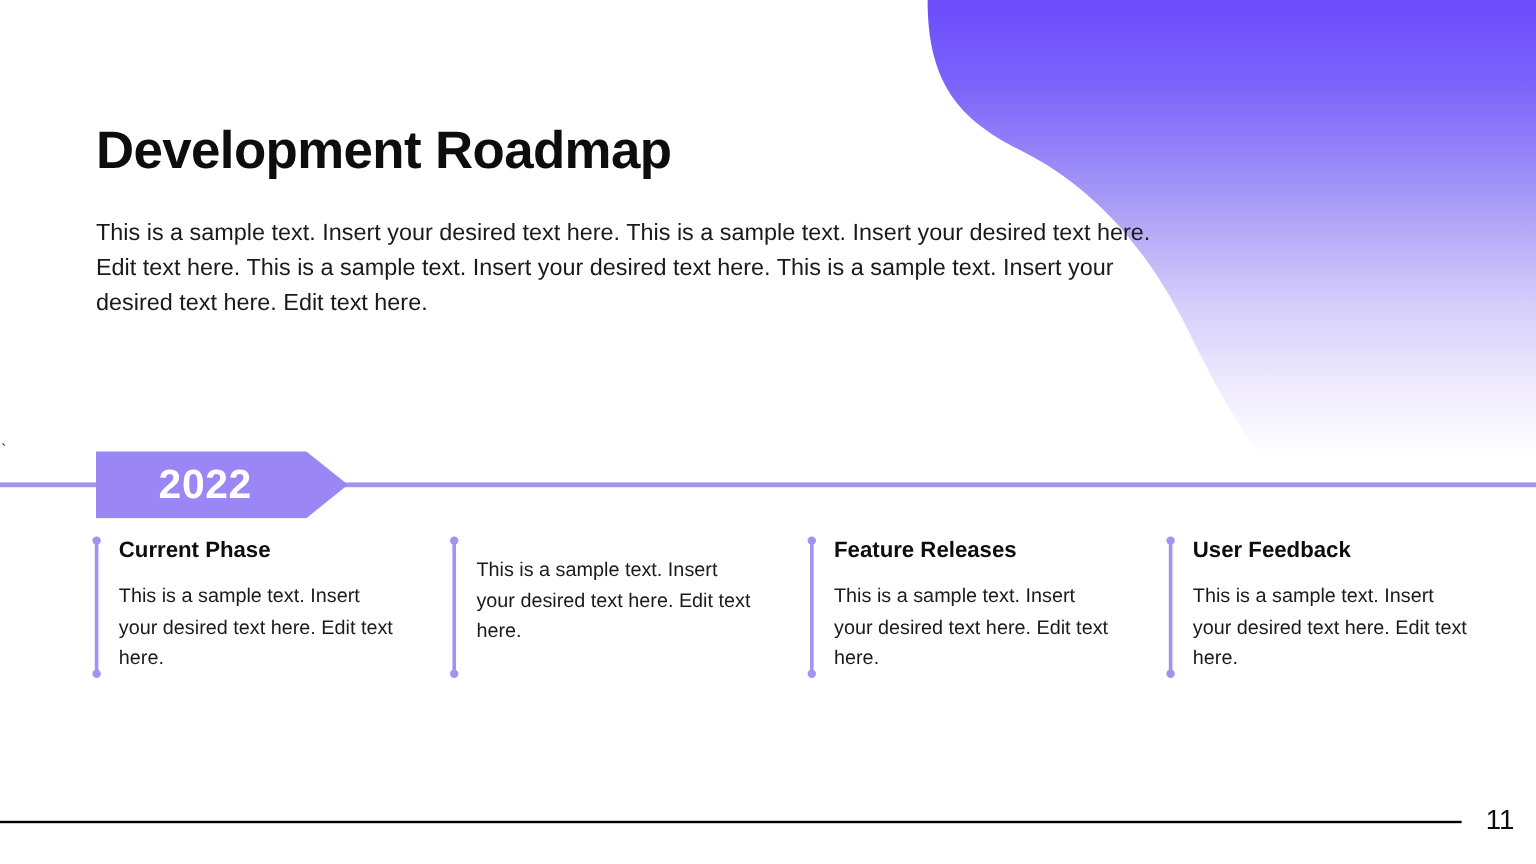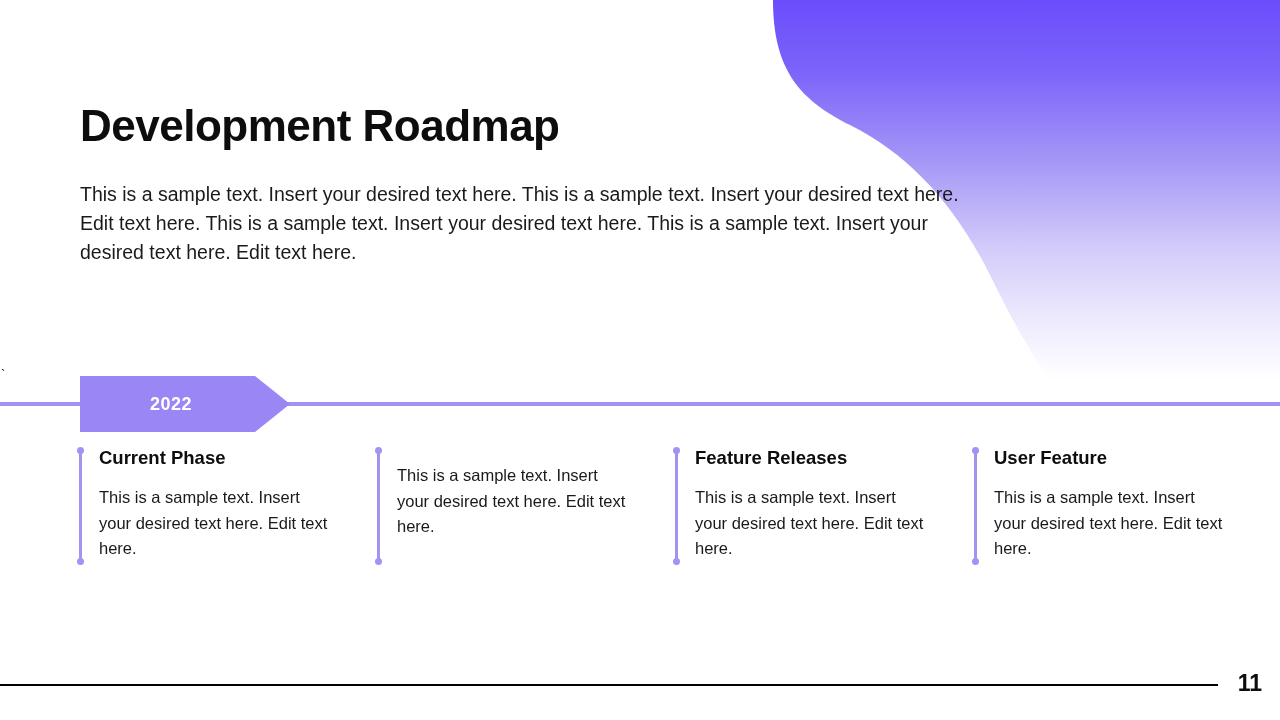--- a/index.html
+++ b/index.html
@@ -80,21 +80,21 @@
   .tl-arrow {
     position: absolute;
     top: 0;
     height: 56px;
     background: #9b86f5;
     display: flex;
     align-items: center;
     justify-content: center;
   }
   .tl-arrow-label {
-    font-size: 18px;
+    font-size: 34px;
     font-weight: bold;
     color: #ffffff;
     margin-right: 28px;
     letter-spacing: 0.5px;
   }
 
   
   .phases {
     position: absolute;
     left: 0;
@@ -156,21 +156,21 @@
     width: 1218px;
     height: 2px;
     background: #000000;
     z-index: 2;
   }
   .page-number {
     position: absolute;
     right: 18px;
     top: 670px;
     font-size: 23px;
-    font-weight: bold;
+    font-weight: normal;
     color: #0d0d0d;
     z-index: 2;
   }
 </style>
 </head>
 <body>
 
 <svg class="deco-blob" viewBox="0 0 540 380" preserveAspectRatio="none">
   <defs>
     <linearGradient id="blobGrad" x1="0" y1="0" x2="0" y2="1">
@@ -230,21 +230,21 @@
       <h3 class="phase-title">Feature Releases</h3>
       <p class="phase-text">This is a sample text. Insert your desired text here. Edit text here.</p>
     </div>
   </div>
 
   <div class="phase" style="left:974px;">
     <div class="phase-connector"></div>
     <div class="phase-dot top"></div>
     <div class="phase-dot bottom"></div>
     <div class="phase-body">
-      <h3 class="phase-title">User Feature</h3>
+      <h3 class="phase-title">User Feedback</h3>
       <p class="phase-text">This is a sample text. Insert your desired text here. Edit text here.</p>
     </div>
   </div>
 
 </div>
 
 <div class="footer-rule"></div>
 <div class="page-number">11</div>
 
 </body></html>

